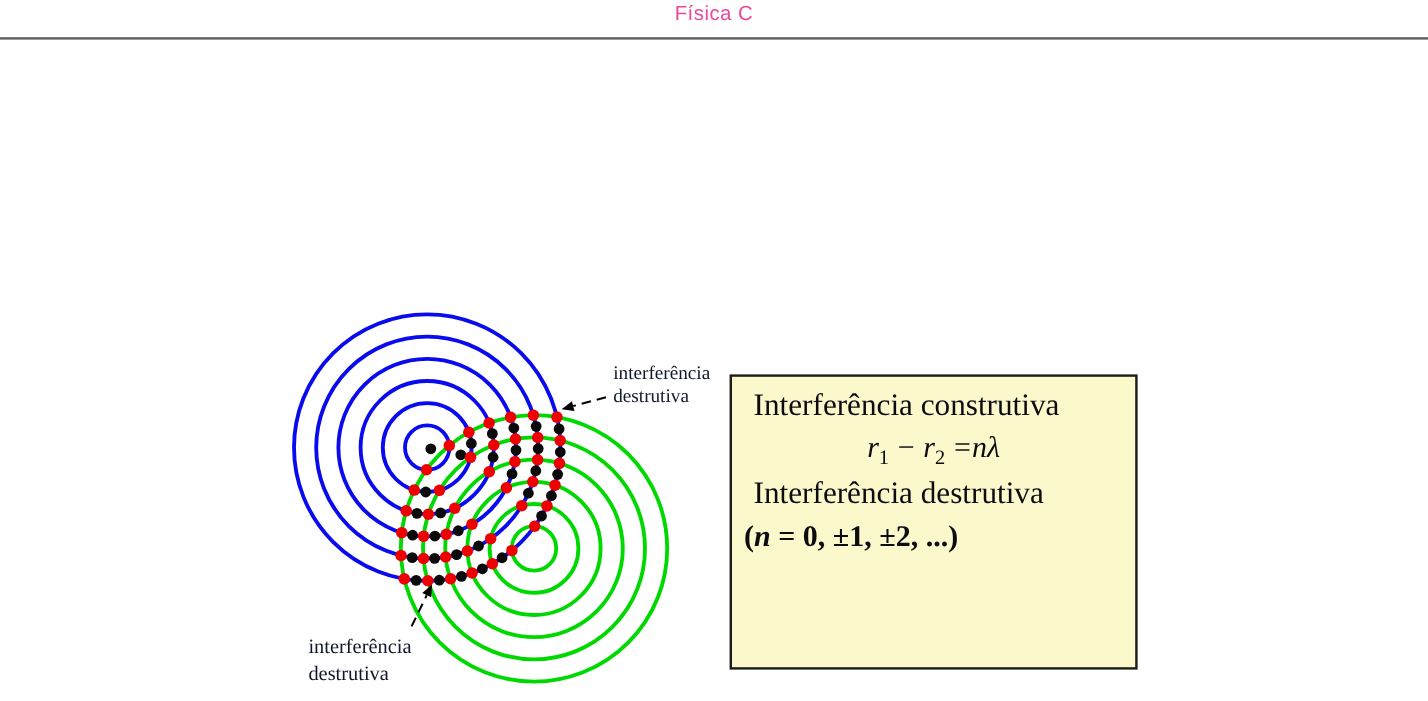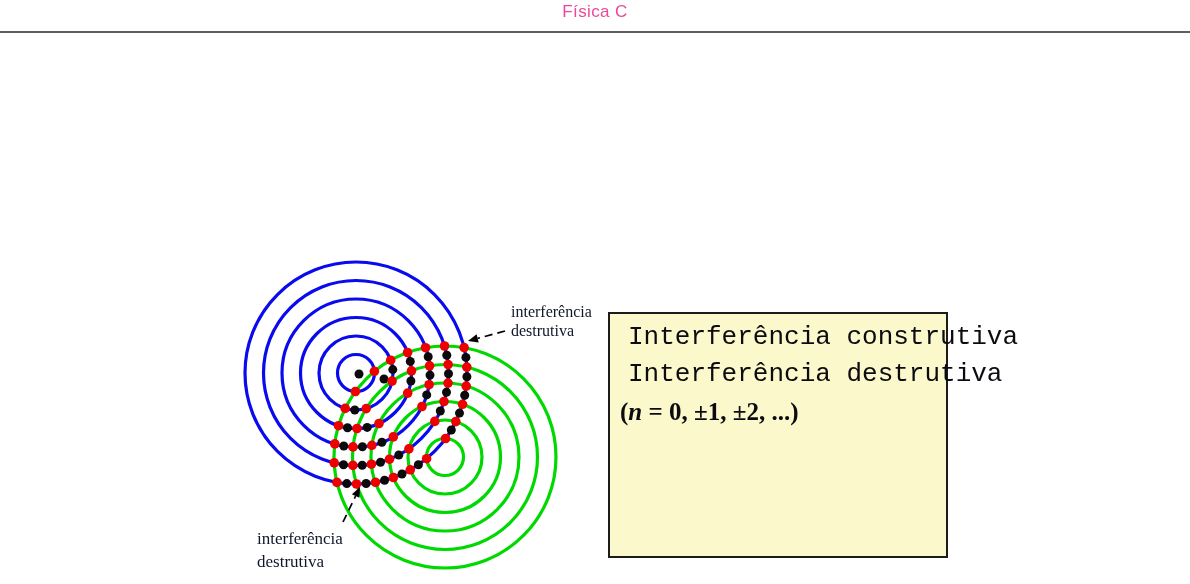--- a/index.html
+++ b/index.html
@@ -17,21 +17,21 @@
   .fig-label{
     position:absolute;font-family:"Liberation Serif",serif;color:#0f172a;
   }
   #lbl-con{left:511px;top:302px;font-size:16px;line-height:19px;}
   #lbl-des{left:257px;top:527px;font-size:17px;line-height:23px;}
   .formula-box{
     position:absolute;left:608px;top:312px;width:340px;height:246px;box-sizing:border-box;
     background:#fbf8cb;border:2px solid #1c1c1c;color:#0b0b10;
     font-family:"Liberation Serif",serif;padding:5px 10px 0 10px;
   }
-  .bx-heading{font-size:26px;line-height:37px;margin-left:8px;white-space:nowrap;font-family:Liberation Mono, monospace;}
+  .bx-heading{font-size:26px;line-height:37px;margin-left:8px;white-space:nowrap;}
   .bx-formula{font-size:25px;text-align:center;line-height:36px;white-space:nowrap;}
   .frac-line{line-height:62px;}
   .vr{font-style:italic;}
   .op{font-style:normal;padding:0 1px;}
   sub{font-size:17px;font-style:normal;line-height:0;}
   .frac{
     display:inline-flex;flex-direction:column;align-items:center;
     vertical-align:middle;margin:0 1px;
   }
   .frac .num{line-height:27px;display:block;}
@@ -144,17 +144,18 @@
     <div>destrutiva</div>
   </div>
 
   <div class="fig-label" id="lbl-des">
     <div>interferência</div>
     <div>destrutiva</div>
   </div>
 
   <div class="formula-box">
     <div class="bx-heading">Interferência construtiva</div>
+    <div class="bx-formula"><span class="vr">r</span><sub>1</sub> <span class="op">−</span> <span class="vr">r</span><sub>2</sub> <span class="op">=</span><span class="vr">n</span><span class="vr">λ</span></div>
     <div class="bx-heading">Interferência destrutiva</div>
     <div class="bx-range"><span>(</span><span class="vr">n</span><span> = 0, ±1, ±2, ...)</span></div>
   </div>
 
 </div>
 
 </body></html>

